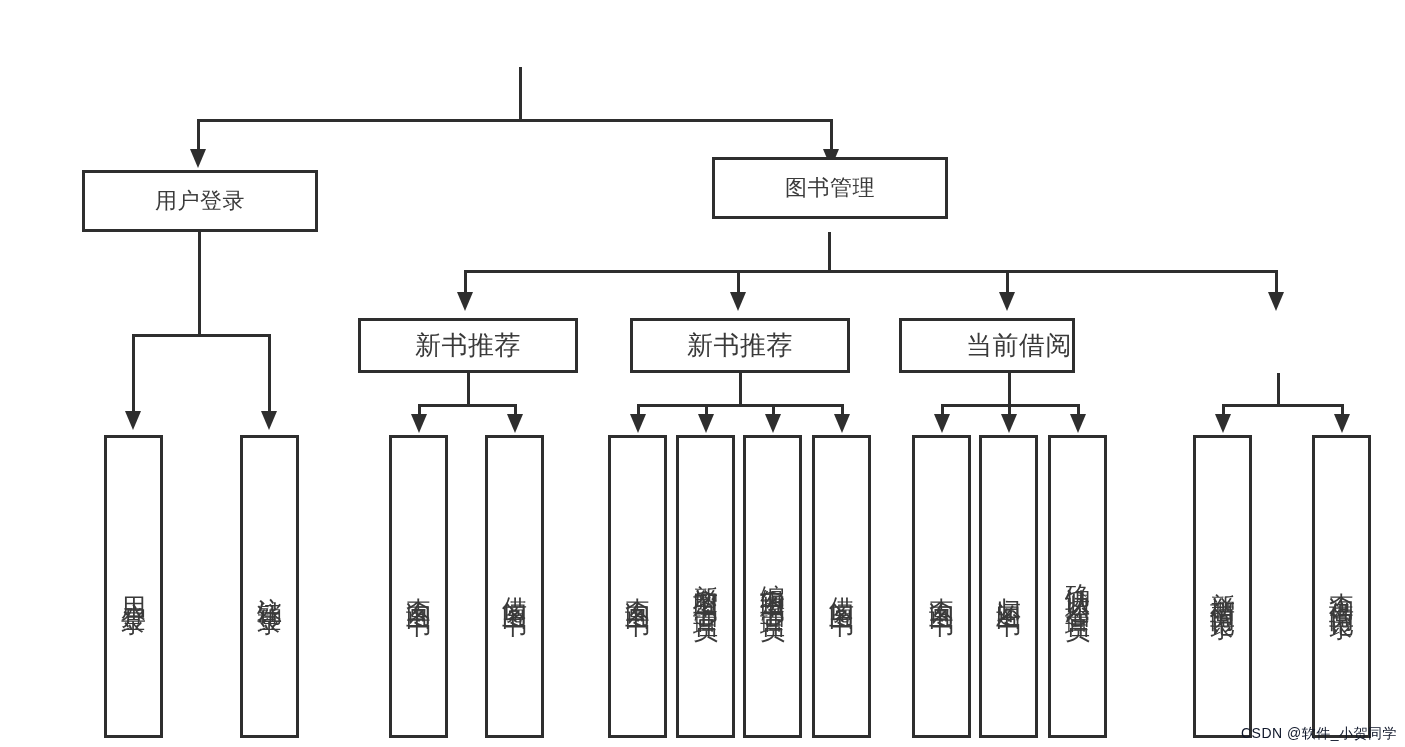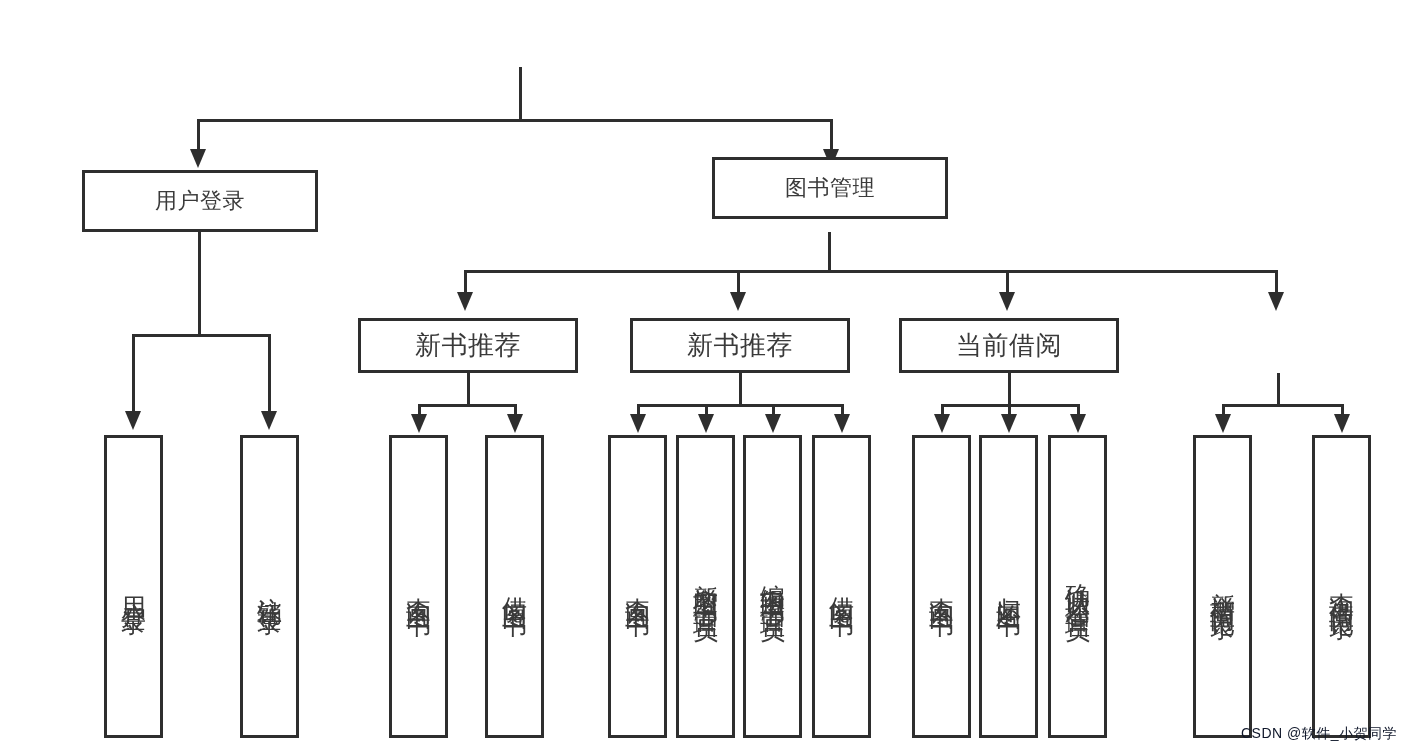--- a/index.html
+++ b/index.html
@@ -112,21 +112,21 @@
   <div class="arrow" style="left:999px; top:292px;"></div>
   <div class="edge edge-v" style="left:1275px; top:270px; width:3px; height:24px;"></div>
   <div class="arrow" style="left:1268px; top:292px;"></div>
 
   <div class="node node-l2" style="left:358px; top:318px; width:220px; height:55px;">
     <span class="label">新书推荐</span>
   </div>
   <div class="node node-l2" style="left:630px; top:318px; width:220px; height:55px;">
     <span class="label">新书推荐</span>
   </div>
-  <div class="node node-l2" style="left:899px; top:318px; width:220px; height:55px;">
+  <div class="node node-l2" style="left:899px; top:318px; width:176px; height:55px;justify-content:flex-end;">
     <span class="label">当前借阅</span>
   </div>
 
   <div class="edge edge-v" style="left:467px; top:373px; width:3px; height:33px;"></div>
   <div class="edge edge-h" style="left:418px; top:404px; width:99px; height:3px;"></div>
   <div class="edge edge-v" style="left:418px; top:404px; width:3px; height:12px;"></div>
   <div class="arrow" style="left:411px; top:414px;"></div>
   <div class="edge edge-v" style="left:514px; top:404px; width:3px; height:12px;"></div>
   <div class="arrow" style="left:507px; top:414px;"></div>
 

